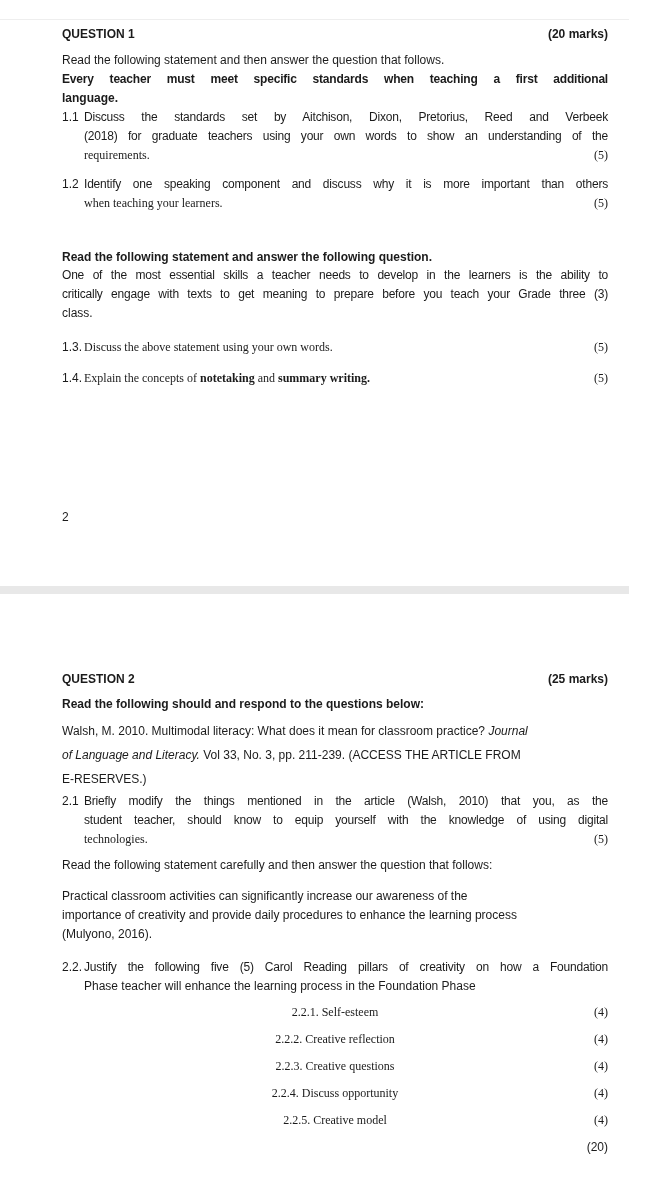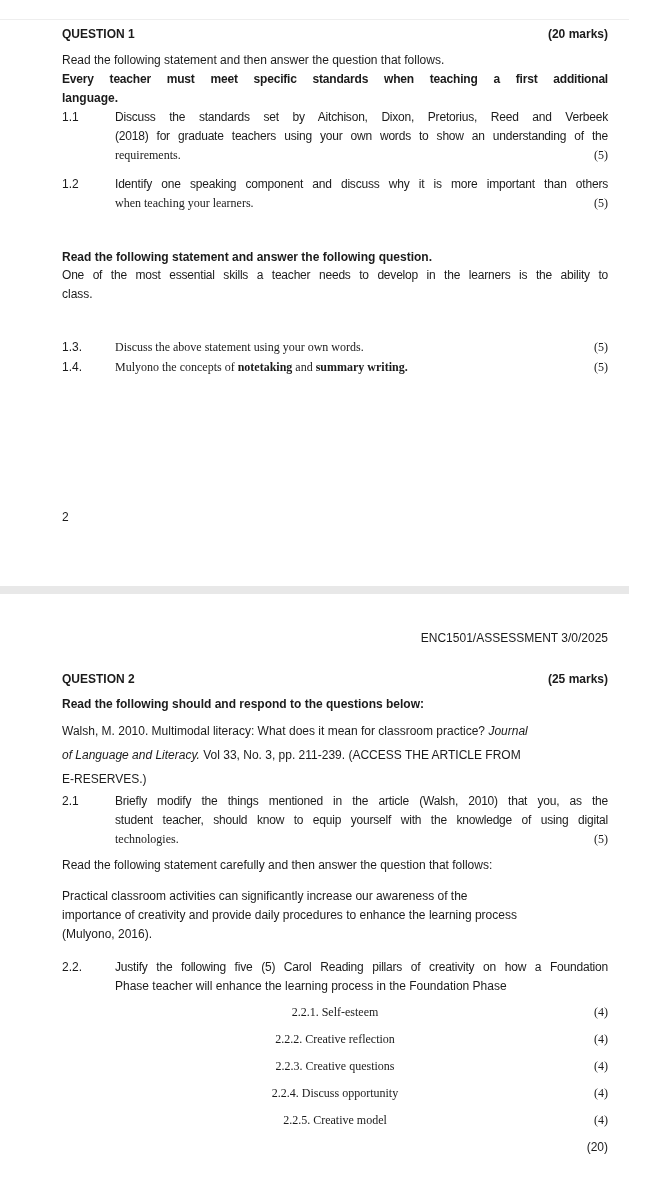--- a/index.html
+++ b/index.html
@@ -19,21 +19,21 @@
   .qheader { display:flex; justify-content:space-between; }
   .b { font-weight:700; }
   .i { font-style:italic; }
   .line { white-space:nowrap; }
   .stretch {
     white-space:normal; text-align:justify; text-align-last:justify;
     letter-spacing:-0.2px; word-spacing:-0.5px;
   }
   .rel { position:relative;font-family:Liberation Serif, serif; }
   .num { position:absolute; left:0; top:0; }
-  .indent { margin-left:53px; }
+  .indent { margin-left:22px; }
   .marks { position:absolute; right:0; top:0; }
   .right { text-align:right; }
   .cite { line-height:24px; }
   .subitem { height:27px;text-align:center; }
 </style>
 </head>
 <body>
 
 <div class="screen">
 
@@ -76,55 +76,53 @@
         </div>
       </div>
     </div>
 
     <div class="block b" style="top:248px">
       <div class="line">Read the following statement and answer the following question.</div>
     </div>
 
     <div class="block" style="top:266px">
       <div class="line stretch">One of the most essential skills a teacher needs to develop in the learners is the ability to</div>
+      <div class="line stretch">critically engage with texts to get meaning to prepare before you teach your Grade three (3)</div>
       <div class="line">class.</div>
     </div>
 
     <div class="block" style="top:338px">
       <span class="num">1.3.</span>
       <div class="indent">
         <div class="line rel">
           <span>Discuss the above statement using your own words.</span>
           <span class="marks">(5)</span>
         </div>
       </div>
     </div>
 
-    <div class="block" style="top:358px">
+    <div class="block" style="top:369px">
       <span class="num">1.4.</span>
       <div class="indent">
         <div class="line rel">
-          <span>Mulyono the concepts of </span><span class="b">notetaking</span><span> and </span><span class="b">summary writing.</span>
+          <span>Explain the concepts of </span><span class="b">notetaking</span><span> and </span><span class="b">summary writing.</span>
           <span class="marks">(5)</span>
         </div>
       </div>
     </div>
 
     <div class="block" style="top:508px">
       <div class="line">2</div>
     </div>
   </section>
 
   <div class="separator"></div>
 
   <section class="page" id="page2">
 
-    <div class="block right" style="top:35px">
-      <div>ENC1501/ASSESSMENT 3/0/2025</div>
-    </div>
 
     <div class="block qheader" style="top:76px">
       <span class="b">QUESTION 2</span>
       <span class="b">(25 marks)</span>
     </div>
 
     <div class="block b" style="top:101px">
       <div class="line">Read the following should and respond to the questions below:</div>
     </div>
 

